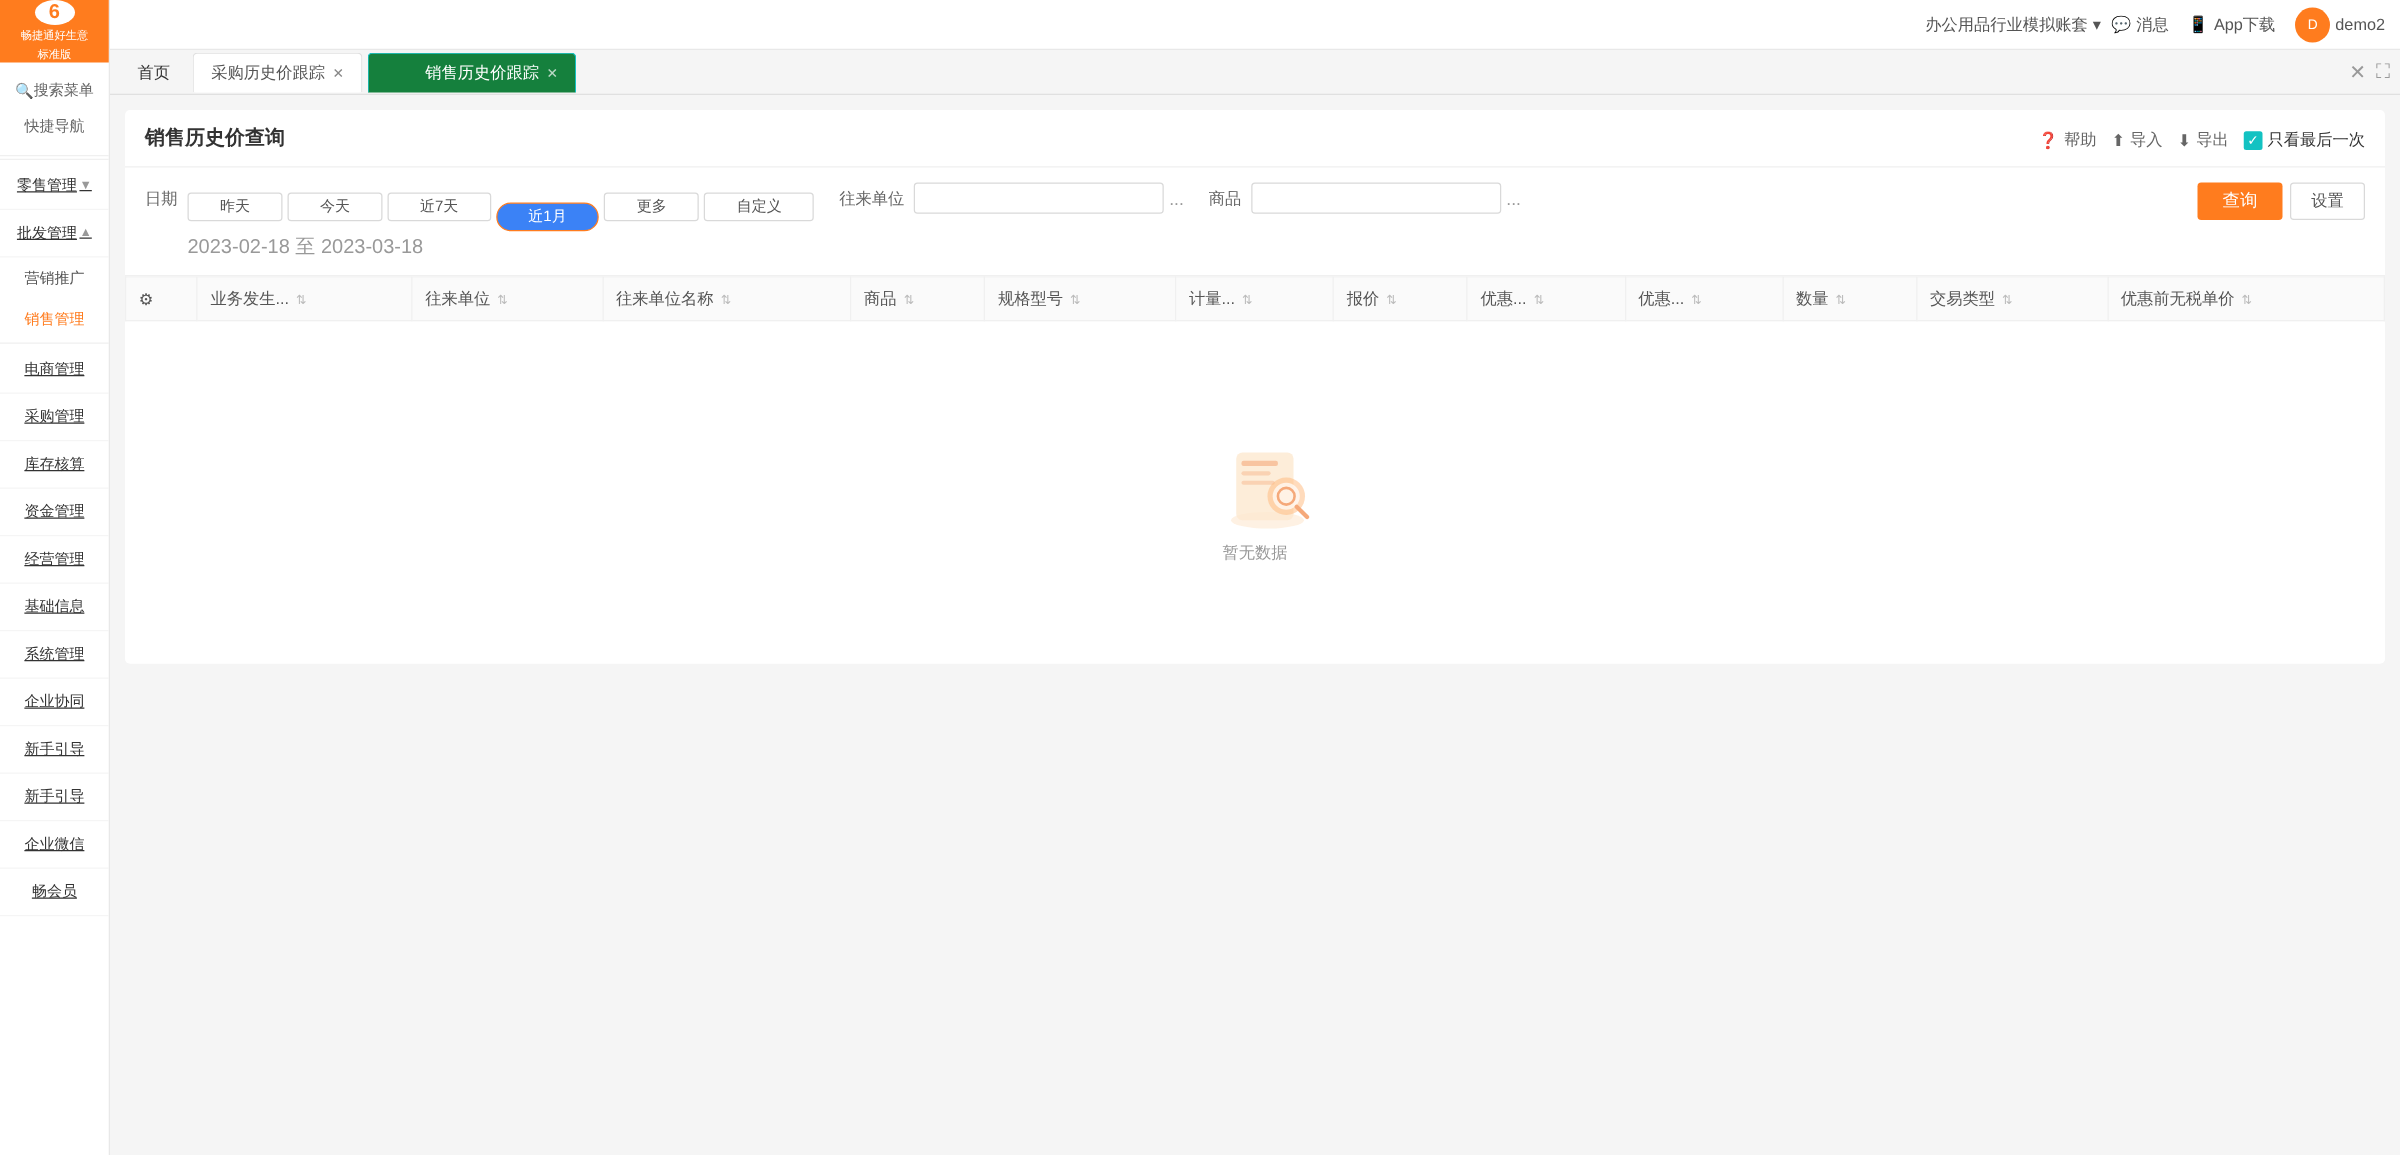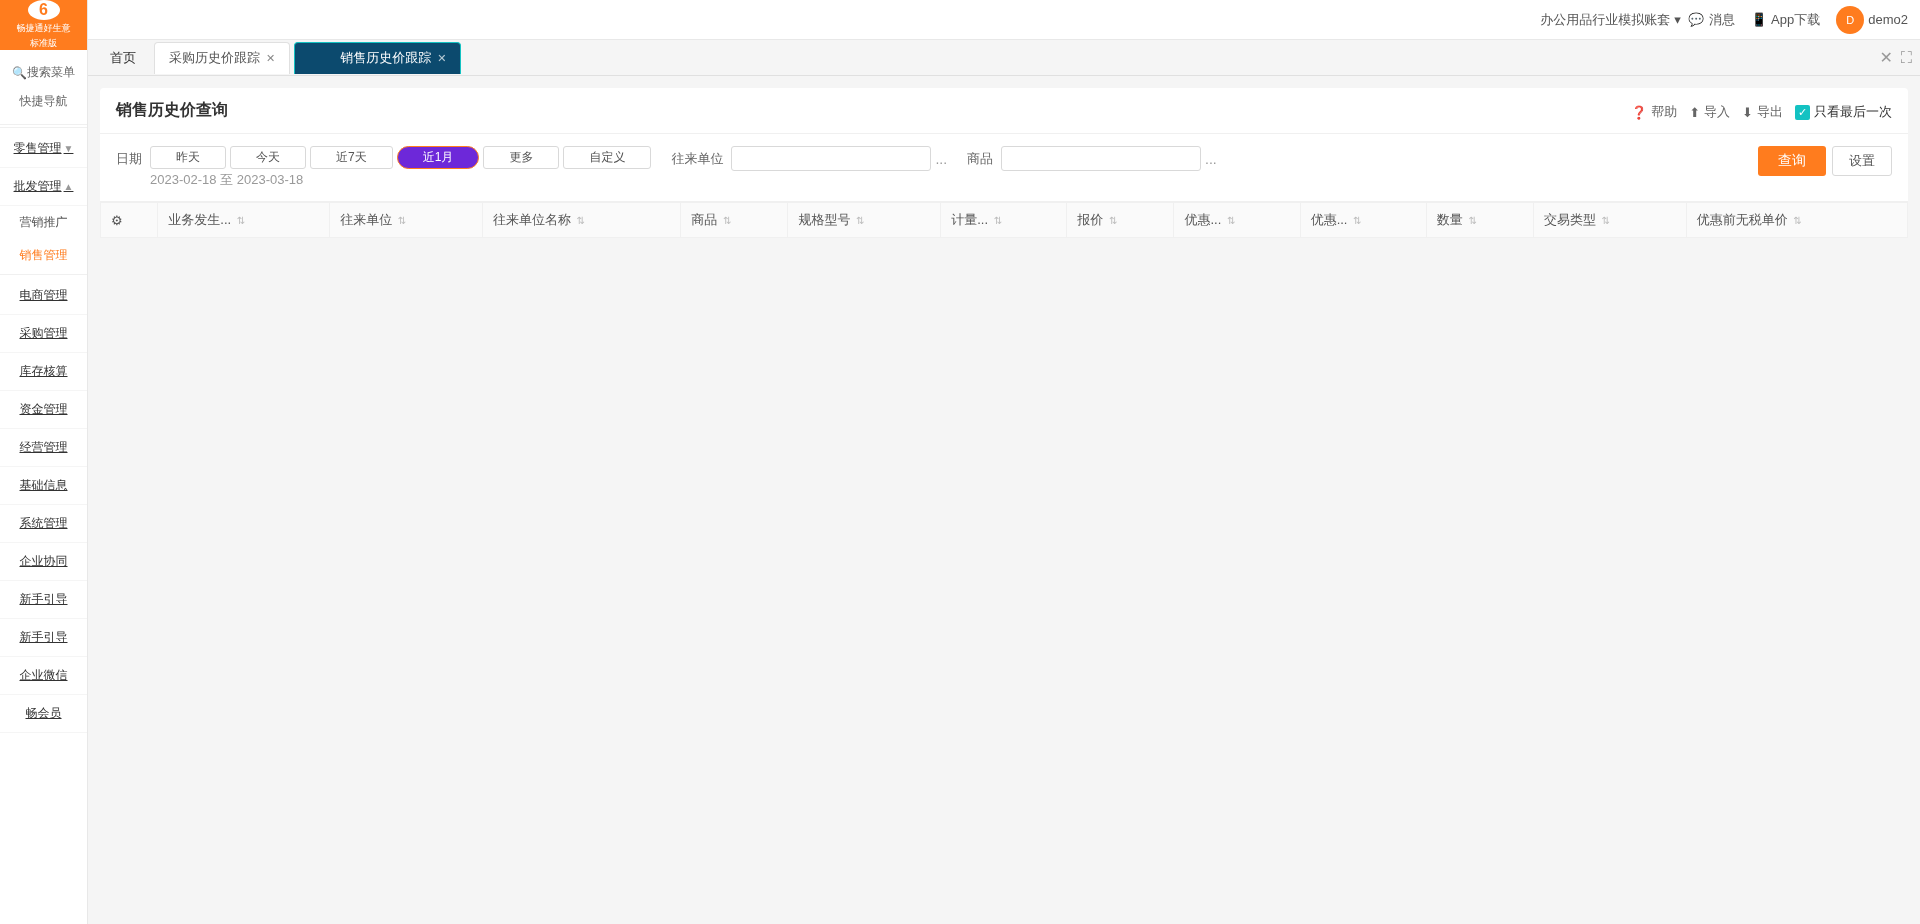--- a/index.html
+++ b/index.html
@@ -28,21 +28,21 @@
     .topbar-left { display: flex; align-items: center; gap: 8px; }
     .workspace-selector { display: flex; align-items: center; gap: 4px; font-size: 13px; color: #555; cursor: pointer; padding: 4px 8px; border-radius: 4px; }
     .topbar-right { display: flex; align-items: center; gap: 16px; }
     .topbar-action { display: flex; align-items: center; gap: 4px; font-size: 13px; color: #555; cursor: pointer; }
     .user-avatar { width: 28px; height: 28px; border-radius: 50%; background: #ff7c1e; display: flex; align-items: center; justify-content: center; color: #fff; font-size: 11px; }
 
     
     .tabs-bar { height: 36px; background: #f5f5f5; display: flex; align-items: center; border-bottom: 1px solid #e0e0e0; padding-left: 8px; gap: 4px; }
     .tab { height: 32px; padding: 0 14px; border-radius: 4px 4px 0 0; display: flex; align-items: center; gap: 6px; cursor: pointer; font-size: 13px; background: #fff; border: 1px solid #e0e0e0; border-bottom: none; color: #555; }
     .tab.home { background: #f5f5f5; border: none; color: #333; }
-    .tab.active { background: #0c4a6e; color: #fff; border-color: #13c2c2; padding-left: 45px; }
+    .tab.active { background: #15803d; color: #fff; border-color: #13c2c2; padding-left: 45px; }
     .tab-close { font-size: 11px; cursor: pointer; opacity: 0.7; }
     .tab-actions { margin-left: auto; display: flex; align-items: center; gap: 8px; padding-right: 8px; }
     .tab-action-btn { font-size: 16px; color: #999; cursor: pointer; }
 
     
     .page-content { flex: 1; overflow: auto; background: #f5f5f5; padding: 12px; }
     .page-card { background: #fff; border-radius: 4px; }
     .page-title-bar { display: flex; align-items: flex-end; justify-content: space-between; padding: 12px 16px; border-bottom: 1px solid #f0f0f0; }
     .page-title { font-size: 16px; font-weight: bold; color: #333; }
     .page-title-actions { display: flex; align-items: center; gap: 12px; }
@@ -50,22 +50,22 @@
     .only-last-checkbox { display: flex; align-items: center; gap: 4px; }
     .checkbox-checked { width: 15px; height: 15px; background: #13c2c2; border-radius: 2px; display: flex; align-items: center; justify-content: center; color: #fff; font-size: 11px; }
 
     
     .filter-bar { padding: 12px 16px; border-bottom: 1px solid #f0f0f0; display: flex; align-items: flex-start; gap: 20px; flex-wrap: wrap; }
     .filter-group { display: flex; align-items: flex-start; gap: 8px; }
     .filter-label { font-size: 13px; color: #666; white-space: nowrap; padding-top: 4px; }
     .filter-date-row { display: flex; flex-direction: column; gap: 2px; }
     .date-buttons { display: flex; gap: 4px; align-items: center; }
     .date-btn { padding: 2px 25px; font-size: 12px; border: 1px solid #d9d9d9; border-radius: 3px; cursor: pointer; background: #fff; color: #555; }
-    .date-btn.active { background: #6d28d9; border-color: #ff7c1e; color: #fff; border-radius: 12px; }
-    .date-range-text { font-size: 13px; color: #999; }
+    .date-btn.active { background: #3b82f6; border-color: #ff7c1e; color: #fff; border-radius: 12px; margin-top: 16px; }
+    .date-range-text { font-size: 16px; color: #999; }
     .filter-input-group { display: flex; align-items: center; gap: 4px; }
     .filter-input { border: 1px solid #d9d9d9; border-radius: 3px; padding: 4px 8px; font-size: 13px; width: 200px; color: #333; outline: none; }
     .filter-dots { color: #999; cursor: pointer; font-size: 14px; }
 
     
     .action-buttons { display: flex; gap: 6px; margin-left: auto; }
     .btn-query { background: #ff7c1e; color: #fff; border: none; border-radius: 3px; padding: 6px 20px; font-size: 14px; cursor: pointer; white-space: nowrap; }
     .btn-set { background: #fff; color: #555; border: 1px solid #d9d9d9; border-radius: 3px; padding: 4px 16px; font-size: 13px; cursor: pointer; text-align: center; }
 
     
@@ -325,17 +325,33 @@
               <th>
                 <span>优惠前无税单价</span>
                 <span class="sort-icon">⇅</span>
               </th>
             </tr>
           </thead>
           <tbody id="table-body">
           </tbody>
         </table>
 
+        <div class="empty-state">
+          <div class="empty-illustration">
+            <svg class="empty-img" viewBox="0 0 120 120" xmlns="http://www.w3.org/2000/svg">
+              <ellipse cx="60" cy="95" rx="35" ry="8" fill="#fde8d0" opacity="0.6"></ellipse>
+              <rect x="30" y="30" width="55" height="65" rx="6" fill="#fde8d0" opacity="0.8"></rect>
+              <rect x="35" y="38" width="35" height="5" rx="2" fill="#f5a97a" opacity="0.6"></rect>
+              <rect x="35" y="48" width="28" height="4" rx="2" fill="#f5a97a" opacity="0.4"></rect>
+              <rect x="35" y="57" width="32" height="4" rx="2" fill="#f5a97a" opacity="0.4"></rect>
+              <circle cx="78" cy="72" r="18" fill="#ffb87a" opacity="0.5"></circle>
+              <circle cx="78" cy="72" r="13" fill="#fff" opacity="0.7"></circle>
+              <line x1="88" y1="82" x2="98" y2="92" stroke="#f5a97a" stroke-width="4" stroke-linecap="round"></line>
+              <circle cx="78" cy="72" r="8" fill="none" stroke="#f5a97a" stroke-width="2.5"></circle>
+            </svg>
+          </div>
+          <span class="empty-text">暂无数据</span>
+        </div>
       </div>
 
     </div>
   </div>
 </div>
 
 </body></html>

